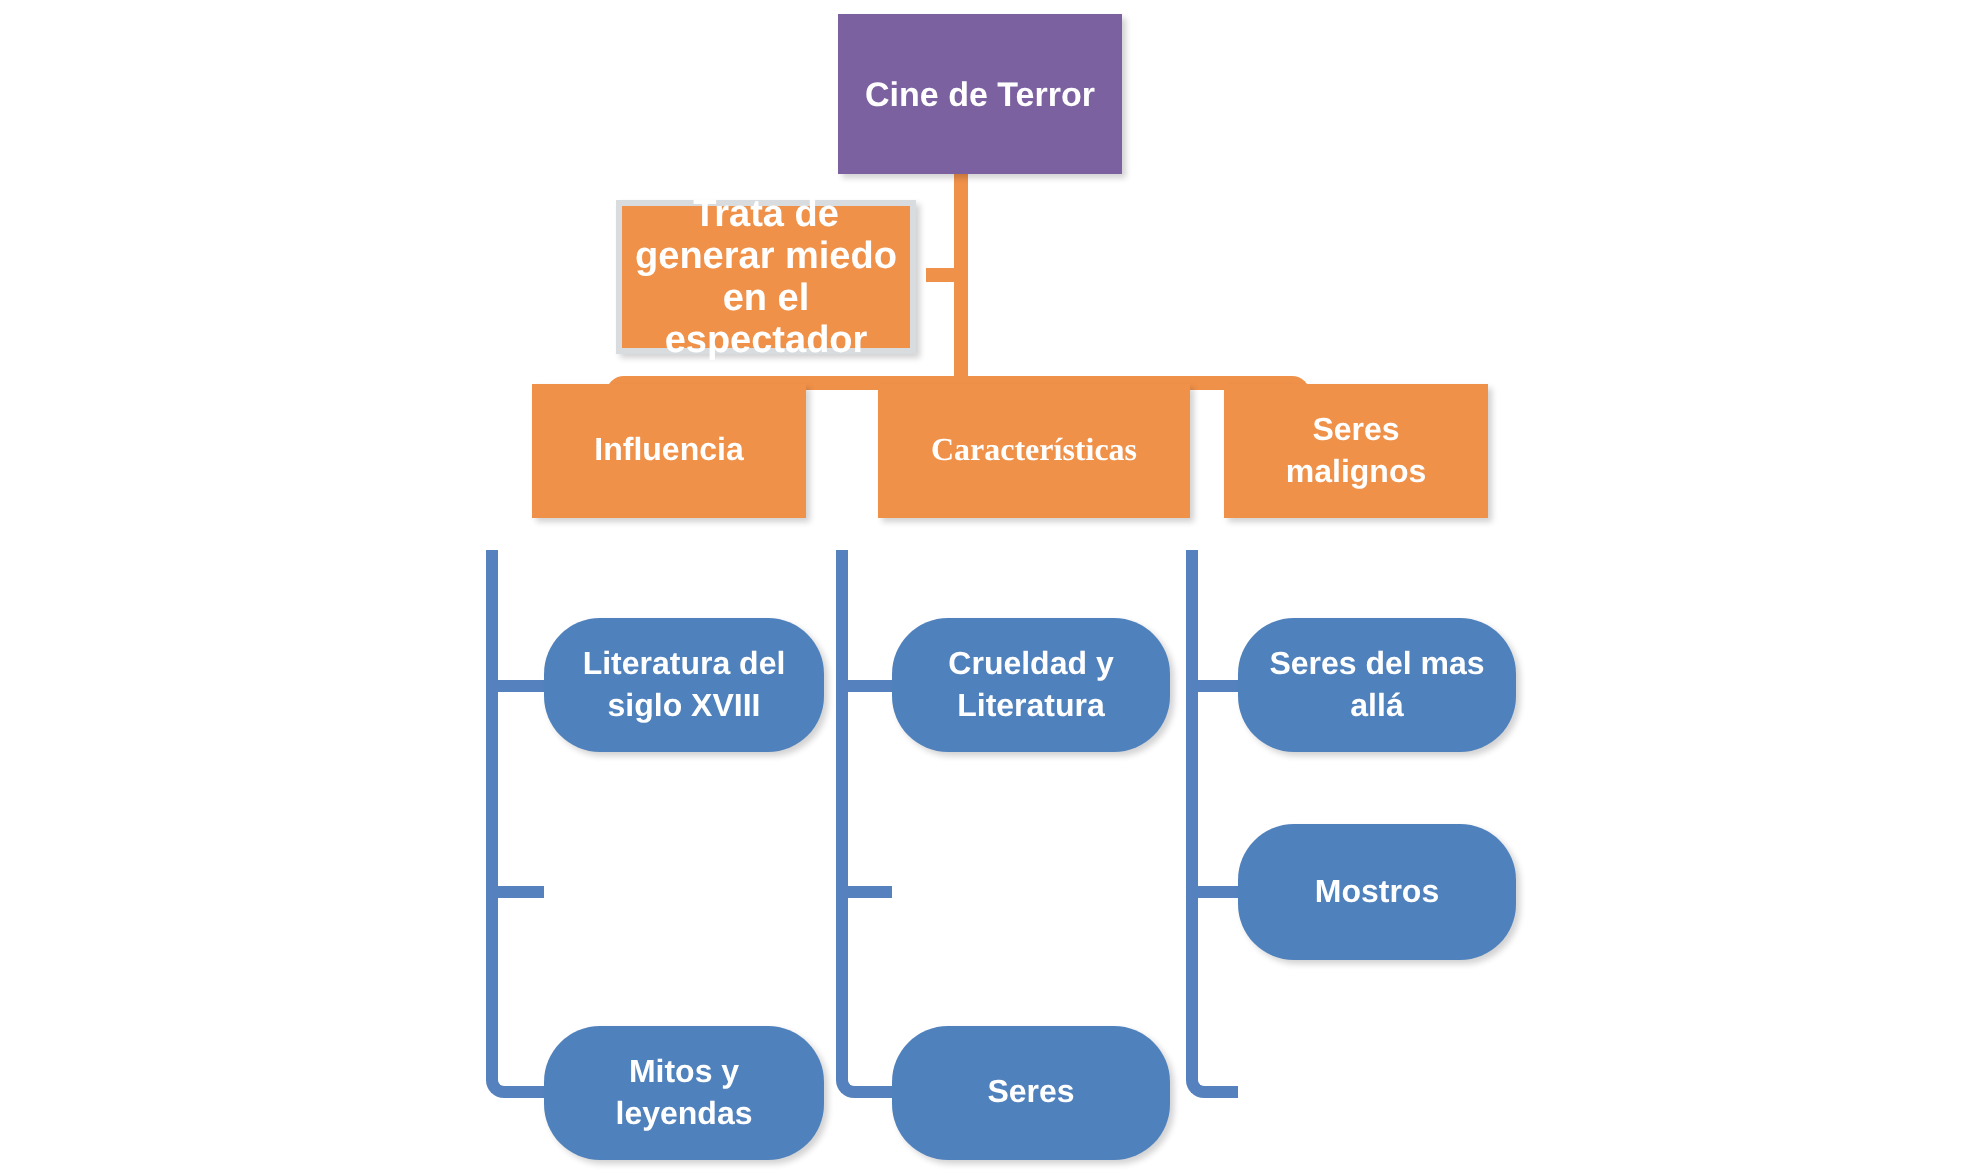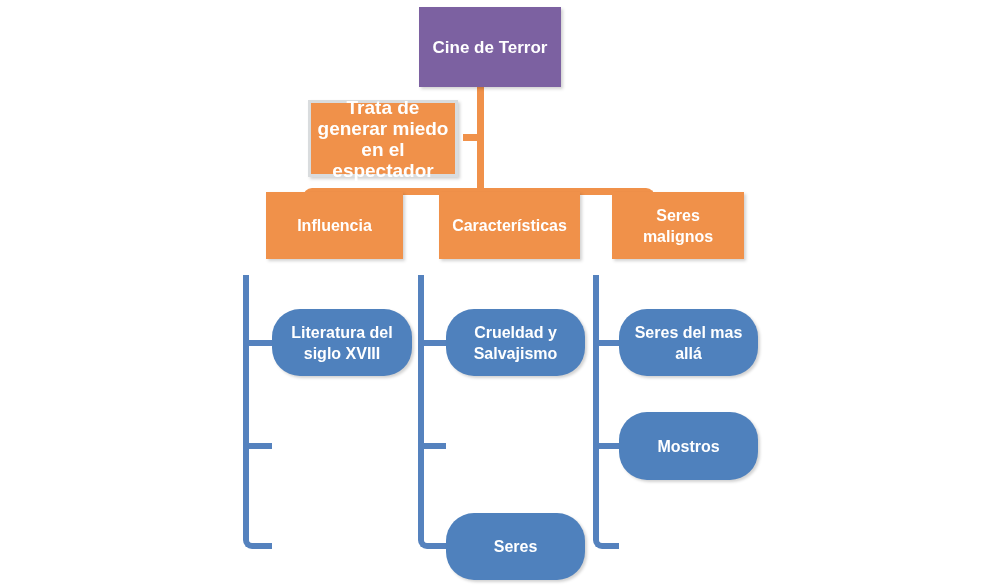--- a/index.html
+++ b/index.html
@@ -27,21 +27,21 @@
     border:3px solid var(--note_border,#D9DCDE);
     font-size:19px;padding:0 3px;
   }
   .branch{
     top:192px;height:67px;
     background:var(--branch_fill,#F0914A);
     padding:0 12px;
     margin-left:29px;
   }
   .b0{left:237px;width:137px;}
-  .b1{left:410px;width:141px;}
+  .b1{left:410px;width:156px;font-family:Liberation Serif, serif;}
   .b2{left:583px;width:132px;}
   .leaf{
     background:var(--leaf_fill,#4F81BD);
     padding:16px 10px;
     border-radius:28px;
   }
   .c0{left:272px;width:140px;}
   .c1{left:446px;width:139px;}
   .c2{left:619px;width:139px;}
   .r0{top:309px;height:67px;}
@@ -98,20 +98,21 @@
 
   <div class="node root">Cine de Terror</div>
 
   <div class="node note">Trata de generar miedo en el espectador</div>
 
   <div class="node branch b0">Influencia</div>
   <div class="node branch b1">Características</div>
   <div class="node branch b2">Seres malignos</div>
 
   <div class="node leaf c0 r0">Literatura del siglo XVIII</div>
+  <div class="node leaf c0 r2">Mitos y leyendas</div>
 
-  <div class="node leaf c1 r0">Crueldad y Salvajismo</div>
+  <div class="node leaf c1 r0">Crueldad y Literatura</div>
   <div class="node leaf c1 r2">Seres</div>
 
   <div class="node leaf c2 r0">Seres del mas allá</div>
   <div class="node leaf c2 r1">Mostros</div>
 
 </div>
 
 </body></html>

